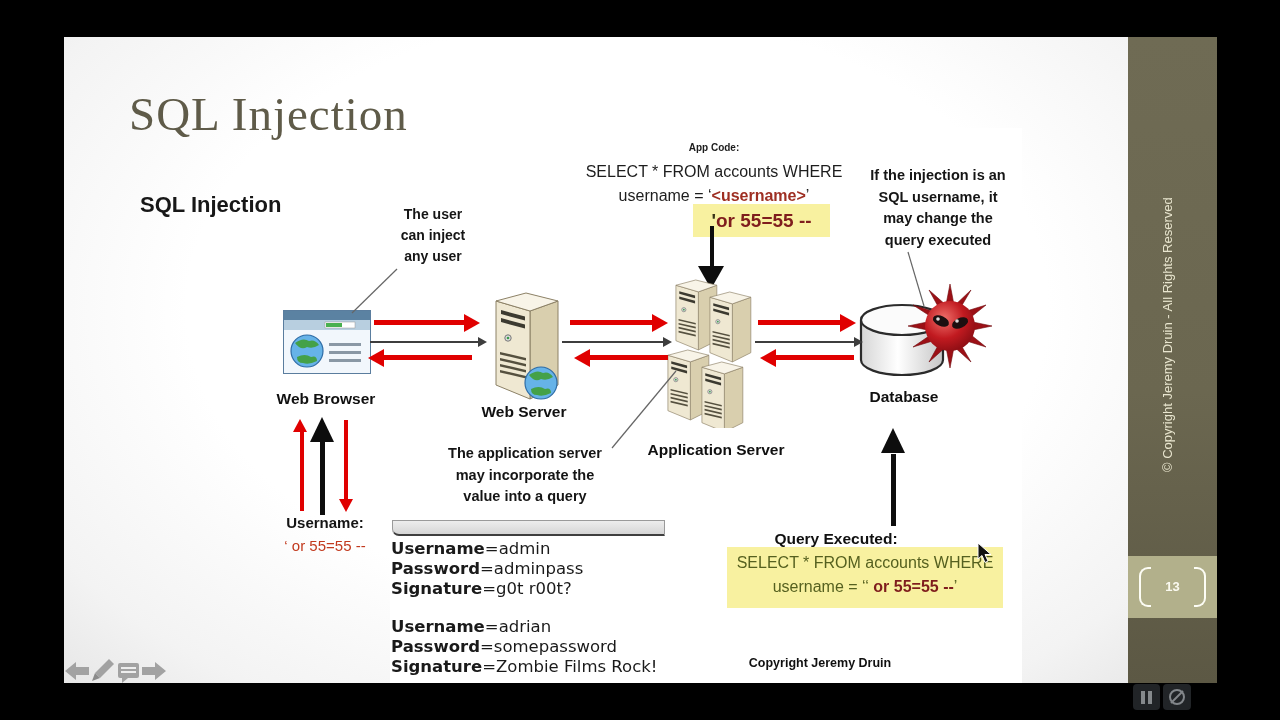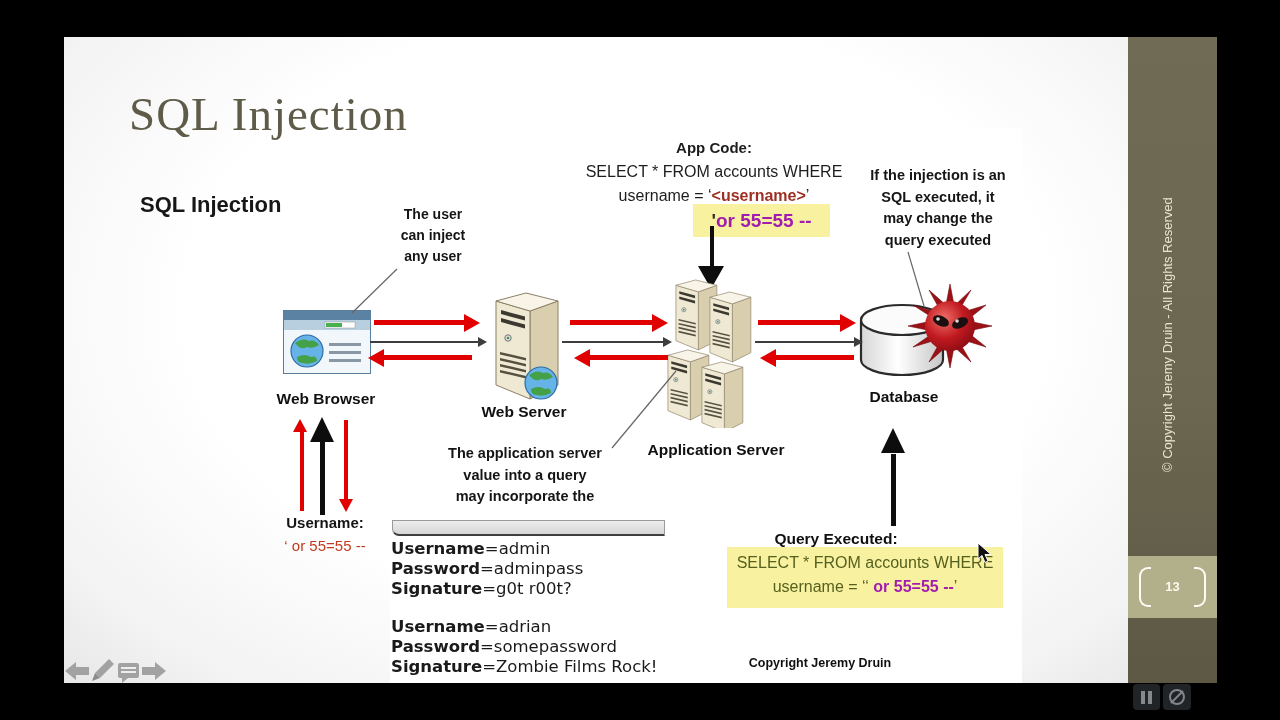--- a/index.html
+++ b/index.html
@@ -11,21 +11,21 @@
            background:radial-gradient(ellipse at 52% 42%, #ffffff 55%, #f3f3f3 85%, #e7e7e7 100%);
            overflow:hidden;padding-left:13px; }
   .paste-area { position:absolute; left:326px; top:91px; width:632px; height:555px; background:#fff; }
   .title { position:absolute; left:65px; top:50px; font-family:"Liberation Serif", serif;
            font-size:47px; color:#5f5b49; letter-spacing:1px; }
   .heading { position:absolute; left:76px; top:155px; font-size:22px; font-weight:bold; color:#171717; }
   .note { position:absolute; text-align:center; font-weight:bold; color:#151515; }
   .codeblk { position:absolute; text-align:center; color:#1d1d1d; }
   .lbl { position:absolute; text-align:center; font-weight:bold; font-size:15.5px; color:#101010; }
   .hl { position:absolute; background:#f8f1a0; }
-  .red { color:#a21caf; font-weight:bold; }
+  .red { color:#7f1d1d; font-weight:bold; }
   .darkred { color:#9e2f23; font-weight:bold; }
   .olive { color:#55601f; }
   .rshaft { position:absolute; height:5px; background:#e00000; }
   .rhead-r { position:absolute; width:0; height:0; border-top:9px solid transparent;
              border-bottom:9px solid transparent; border-left:16px solid #e00000; }
   .rhead-l { position:absolute; width:0; height:0; border-top:9px solid transparent;
              border-bottom:9px solid transparent; border-right:16px solid #e00000; }
   .rvshaft { position:absolute; width:4px; background:#e00000; }
   .rhead-u { position:absolute; width:0; height:0; border-left:7px solid transparent;
              border-right:7px solid transparent; border-bottom:13px solid #e00000; }
@@ -106,32 +106,32 @@
     <div class="title">SQL Injection</div>
     <div class="heading">SQL Injection</div>
 
     <div class="note" style="left:319px;top:167px;width:100px;font-size:14px;line-height:21px;">
       <div>The user</div>
       <div>can inject</div>
       <div>any user</div>
     </div>
 
     <div class="codeblk" style="left:519px;top:99px;width:262px;font-size:16px;line-height:24px;">
-      <div style="font-weight:bold;font-size:15px;">App Code:</div>
+      <div style="font-weight:bold;font-size:10px;">App Code:</div>
       <div>SELECT * FROM accounts WHERE</div>
       <div><span>username = ‘</span><span class="darkred">&lt;username&gt;</span><span>’</span></div>
     </div>
 
     <div class="hl" style="left:629px;top:167px;width:137px;height:33px;text-align:center;font-size:19px;line-height:33px;">
       <span style="color:#3a3418;font-weight:bold;">'</span><span class="red">or 55=55 --</span>
     </div>
 
     <div class="note" style="left:798px;top:128px;width:152px;font-size:14.5px;line-height:21.5px;text-align:center;">
       <div>If the injection is an</div>
-      <div>SQL executed, it</div>
+      <div>SQL username, it</div>
       <div>may change the</div>
       <div>query executed</div>
     </div>
 
     <div class="kvshaft" style="left:646px;top:189px;width:4px;height:40px;"></div>
     <div class="khead-d" style="left:634px;top:229px;"></div>
 
     <svg class="abs" style="left:219px;top:273px;" width="88" height="64">
       <rect x="0.5" y="0.5" width="87" height="63" fill="#f2f7fc" stroke="#5a7d9e"></rect>
       <rect x="1" y="1" width="86" height="9" fill="#5b82a2"></rect>
@@ -216,22 +216,22 @@
     <div class="rvshaft" style="left:280px;top:383px;height:80px;"></div>
     <div class="rhead-d" style="left:275px;top:462px;"></div>
 
     <div class="note" style="left:198px;top:474px;width:126px;font-size:15px;line-height:23px;">
       <div>Username:</div>
       <div class="red" style="font-weight:normal;color:#c23a1e;">‘ or 55=55 --</div>
     </div>
 
     <div class="note" style="left:366px;top:406px;width:190px;font-size:14.5px;line-height:21.5px;">
       <div>The application server</div>
+      <div>may incorporate the</div>
       <div>value into a query</div>
-      <div>may incorporate the</div>
     </div>
 
     <div class="graybar"></div>
     <div class="formrow" style="top:502px;"><b>Username</b>=<span>admin</span></div>
     <div class="formrow" style="top:522px;"><b>Password</b>=<span>adminpass</span></div>
     <div class="formrow" style="top:542px;"><b>Signature</b>=<span>g0t r00t?</span></div>
     <div class="formrow" style="top:580px;"><b>Username</b>=<span>adrian</span></div>
     <div class="formrow" style="top:600px;"><b>Password</b>=<span>somepassword</span></div>
     <div class="formrow" style="top:620px;"><b>Signature</b>=<span>Zombie Films Rock!</span></div>
 

